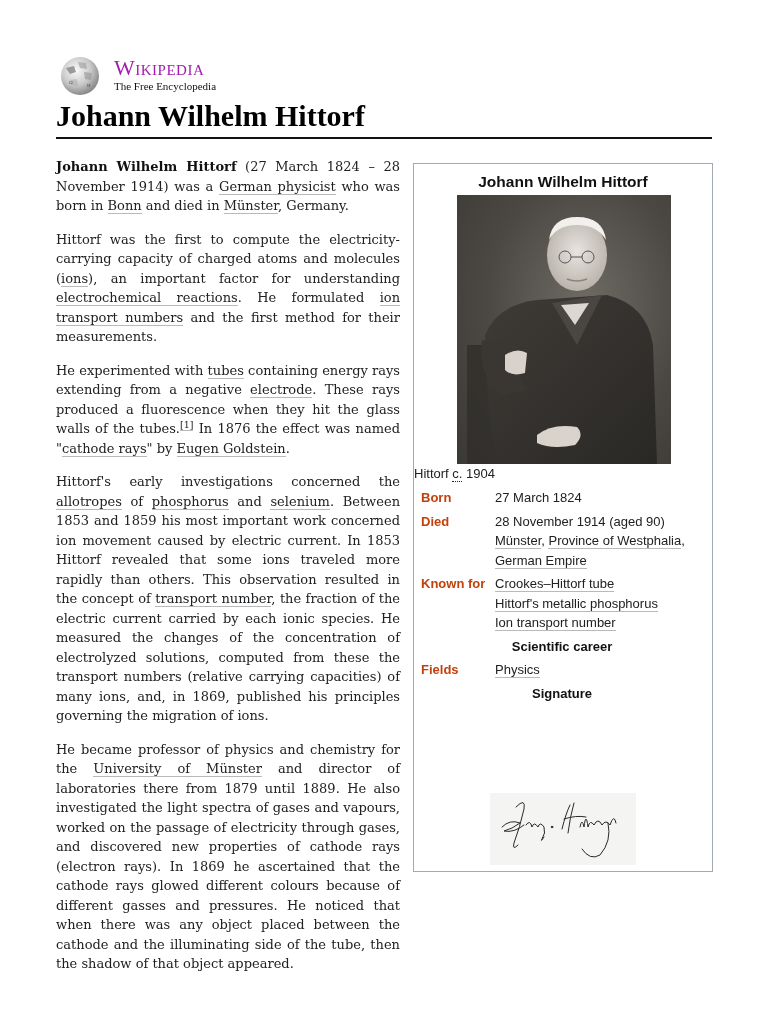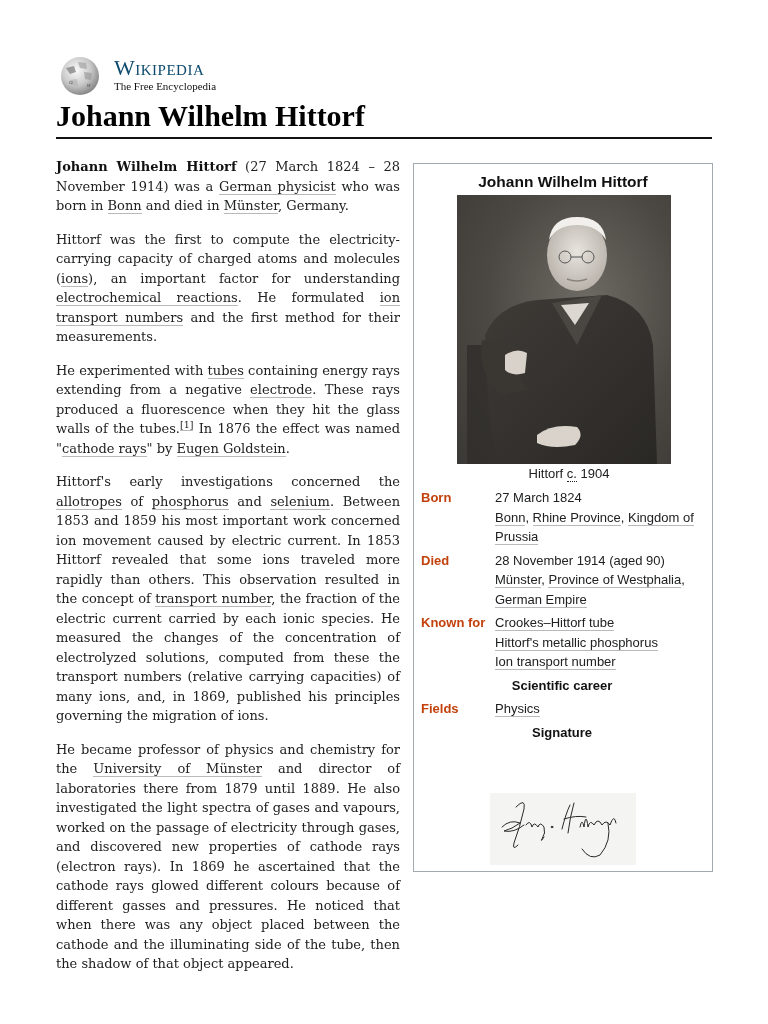--- a/index.html
+++ b/index.html
@@ -3,36 +3,36 @@
   <meta charset="utf-8">
   <style>
     * { box-sizing: border-box; margin: 0; padding: 0; }
     html, body { width: 768px; height: 1024px; background: #ffffff; overflow: hidden; }
     body { position: relative; font-family: "DejaVu Serif", serif; color: #202122; }
 
     .header { position: absolute; left: 56px; top: 54px; height: 42px; display: flex; align-items: center; }
     .globe { width: 48px; height: 42px; position: relative; }
     .globe svg { width: 48px; height: 42px; display: block; }
     .wordmark { margin-left: 10px; display: flex; flex-direction: column; }
-    .wordmark .wm-title { font-family: "Liberation Serif", serif; font-size: 22px; letter-spacing: 0.5px; color: #0c4a6e; line-height: 22px; font-variant: small-caps; }
+    .wordmark .wm-title { font-family: "Liberation Serif", serif; font-size: 22px; letter-spacing: 0.5px; color: #a21caf; line-height: 22px; font-variant: small-caps; }
     .wordmark .wm-sub { font-family: "Liberation Serif", serif; font-size: 11px; color: #111; line-height: 13px; margin-top: 1px; }
 
     .page-title { position: absolute; left: 56px; top: 98px; width: 656px; font-family: "Liberation Serif", serif; font-weight: bold; font-size: 30px; line-height: 36px; color: #000; padding-bottom: 3px; border-bottom: 2px solid #111; }
 
     .content { position: absolute; left: 56px; top: 157px; width: 344px; font-family: "DejaVu Serif", serif; font-size: 13px; line-height: 19.5px; color: #202122; text-align: justify; }
     .content p { margin-bottom: 14px; }
     .content b { font-weight: bold; color: #111; }
     .lnk { color: #202122; text-decoration: none; border-bottom: 1px solid #b7b9bd; }
     .ref { font-size: 9.5px; vertical-align: super; line-height: 0; color: #202122; border-bottom: 1px solid #b7b9bd; }
 
     .infobox { position: absolute; left: 413px; top: 163px; width: 300px; height: 709px; border: 1px solid #a2a9b1; background: #ffffff; font-family: "Liberation Sans", sans-serif; font-size: 13px; color: #202122; }
     .ib-title { text-align: center; font-weight: bold; font-size: 15.5px; margin-top: 8px; line-height: 19px; color: #111; }
     .ib-photo { position: absolute; left: 43px; top: 31px; width: 214px; height: 269px; background: radial-gradient(ellipse at 60% 40%, #6e6a64 0%, #4b4843 55%, #3b3935 100%); overflow: hidden; }
     .ib-photo svg { width: 214px; height: 269px; display: block; }
-    .ib-caption { position: absolute; left: 6px; top: 302px; width: 298px; text-align: center; font-size: 13px; line-height: 16px; }
+    .ib-caption { position: absolute; left: 0; top: 302px; width: 298px; text-align: left; font-size: 13px; line-height: 16px; }
     .abbr { border-bottom: 1px dotted #202122; }
     .ib-rows { position: absolute; left: 7px; top: 324px; width: 290px; }
     .ib-row { display: flex; line-height: 19.5px; margin-bottom: 4px; }
     .ib-label { width: 74px; flex-shrink: 0; font-weight: bold; color: #c2410c; }
     .ib-value { flex: 1; }
     .ib-section { text-align: center; font-weight: bold; line-height: 19.5px; margin-bottom: 4px; color: #111; padding-right: 8px; }
     .ib-signature { position: absolute; left: 76px; top: 629px; width: 146px; height: 72px; background: #f4f4f2; }
     .ib-signature svg { width: 146px; height: 72px; display: block; }
   </style>
 </head>
@@ -116,21 +116,20 @@
     </svg>
   </div>
 
   <div class="ib-caption"><span>Hittorf </span><abbr class="abbr">c.</abbr><span> 1904</span></div>
 
   <div class="ib-rows">
     <div class="ib-row">
       <div class="ib-label">Born</div>
       <div class="ib-value">
         <div>27 March 1824</div>
-        <div><a class="lnk">Bonn</a>, <a class="lnk">Rhine Province</a>, <a class="lnk">Kingdom of Prussia</a></div>
       </div>
     </div>
 
     <div class="ib-row">
       <div class="ib-label">Died</div>
       <div class="ib-value">
         <div>28 November 1914 (aged 90)</div>
         <div><a class="lnk">Münster</a>, <a class="lnk">Province of Westphalia</a>, <a class="lnk">German Empire</a></div>
       </div>
     </div>

